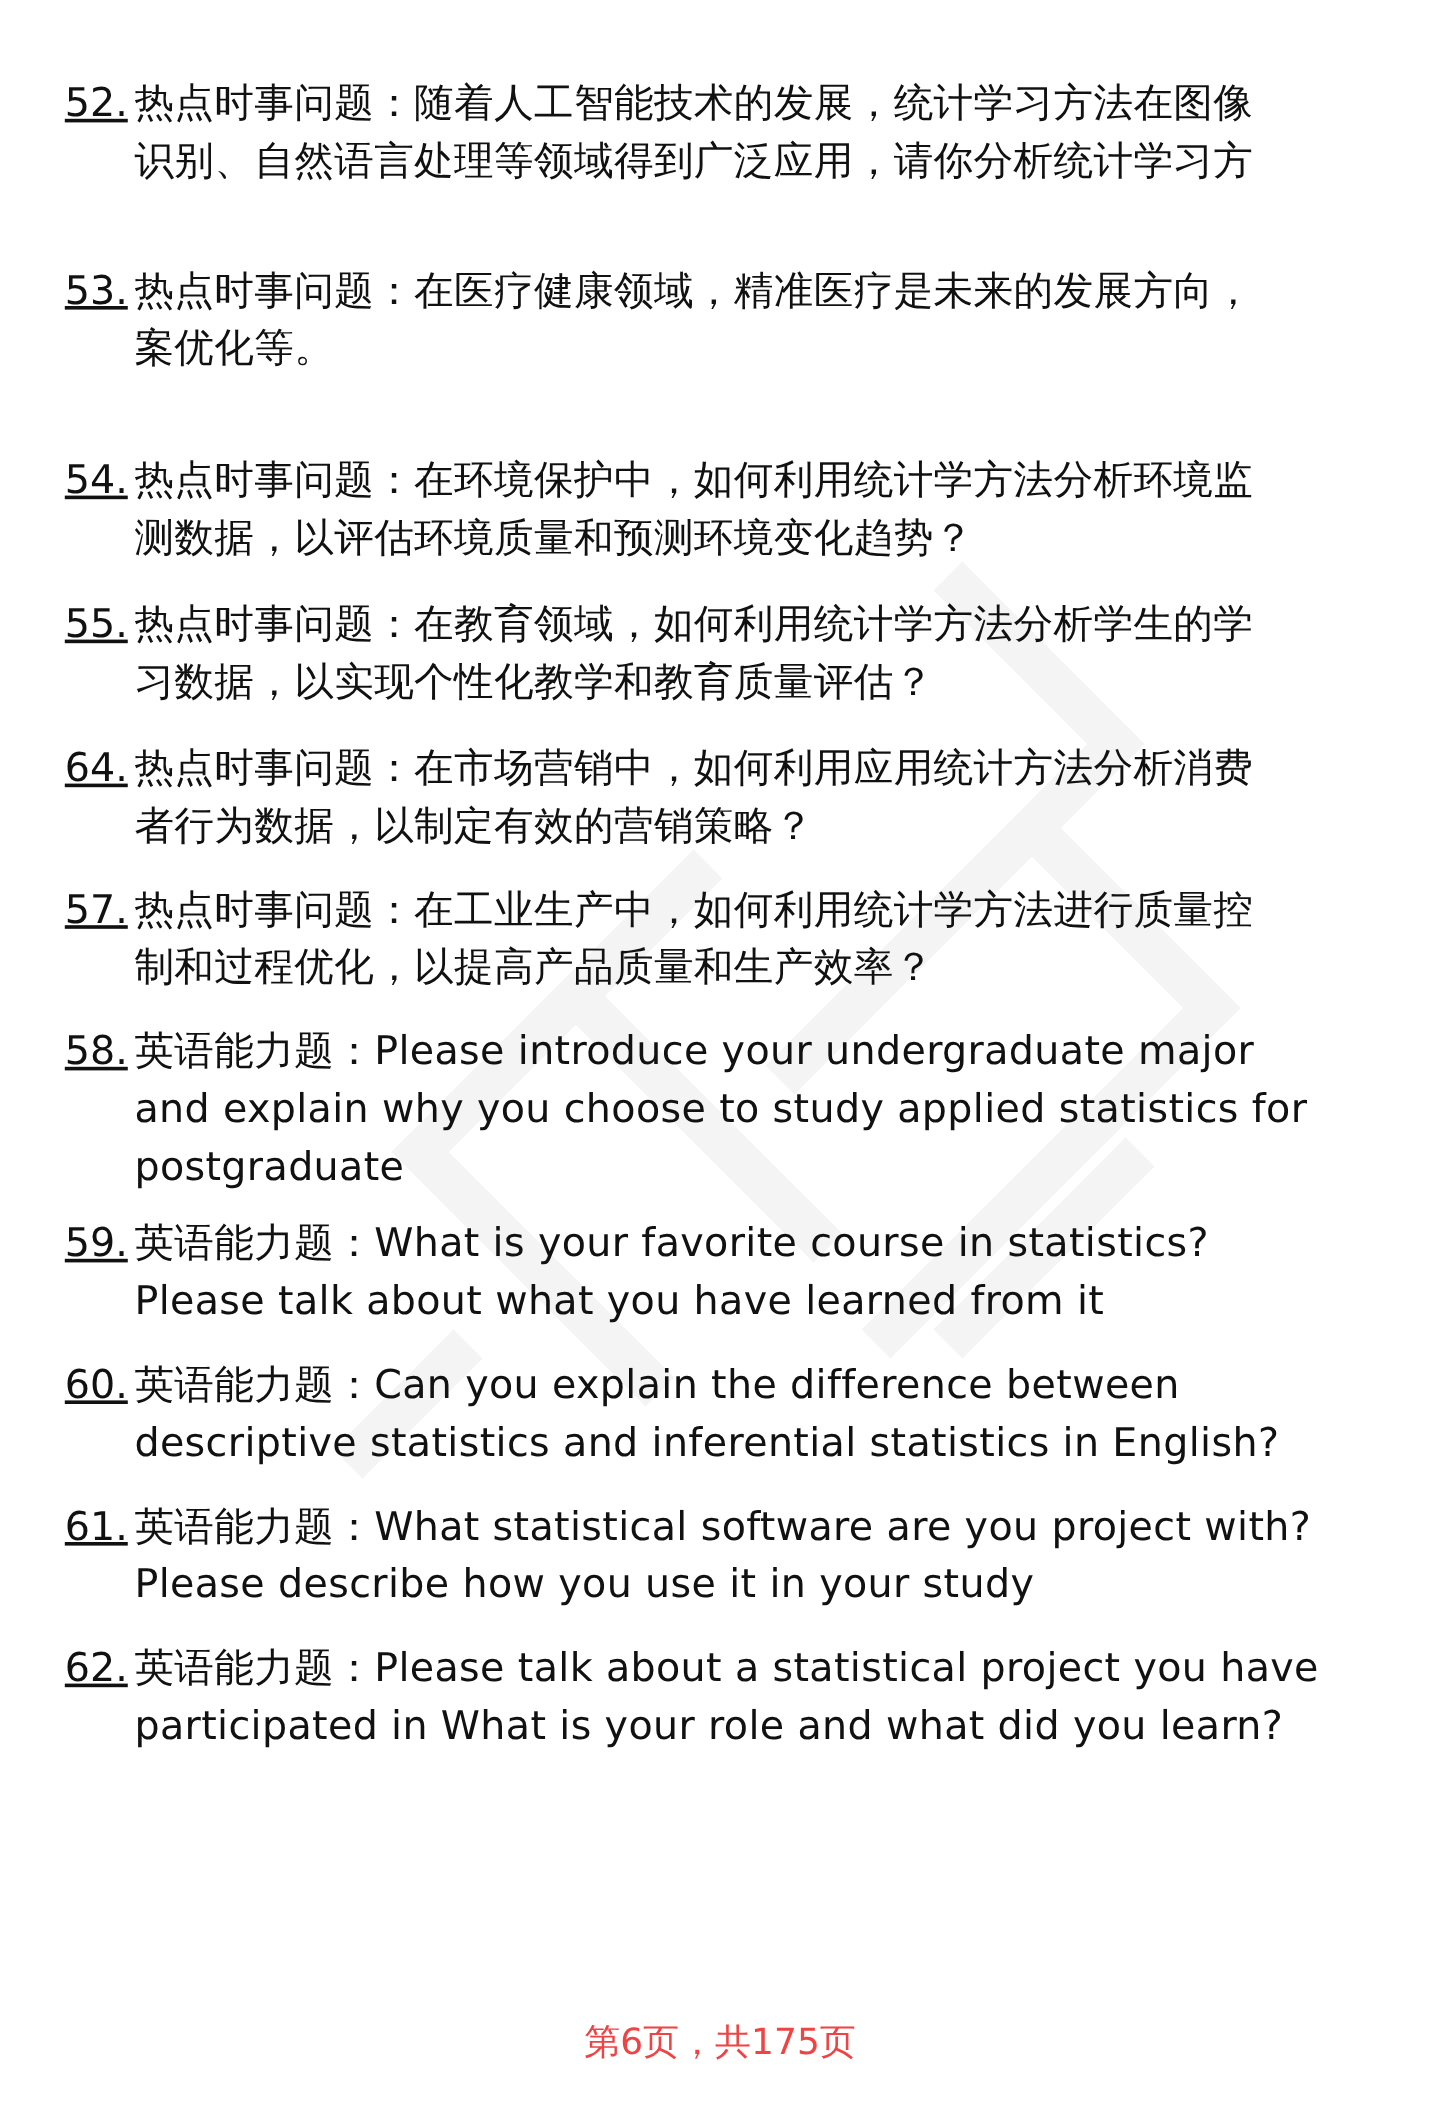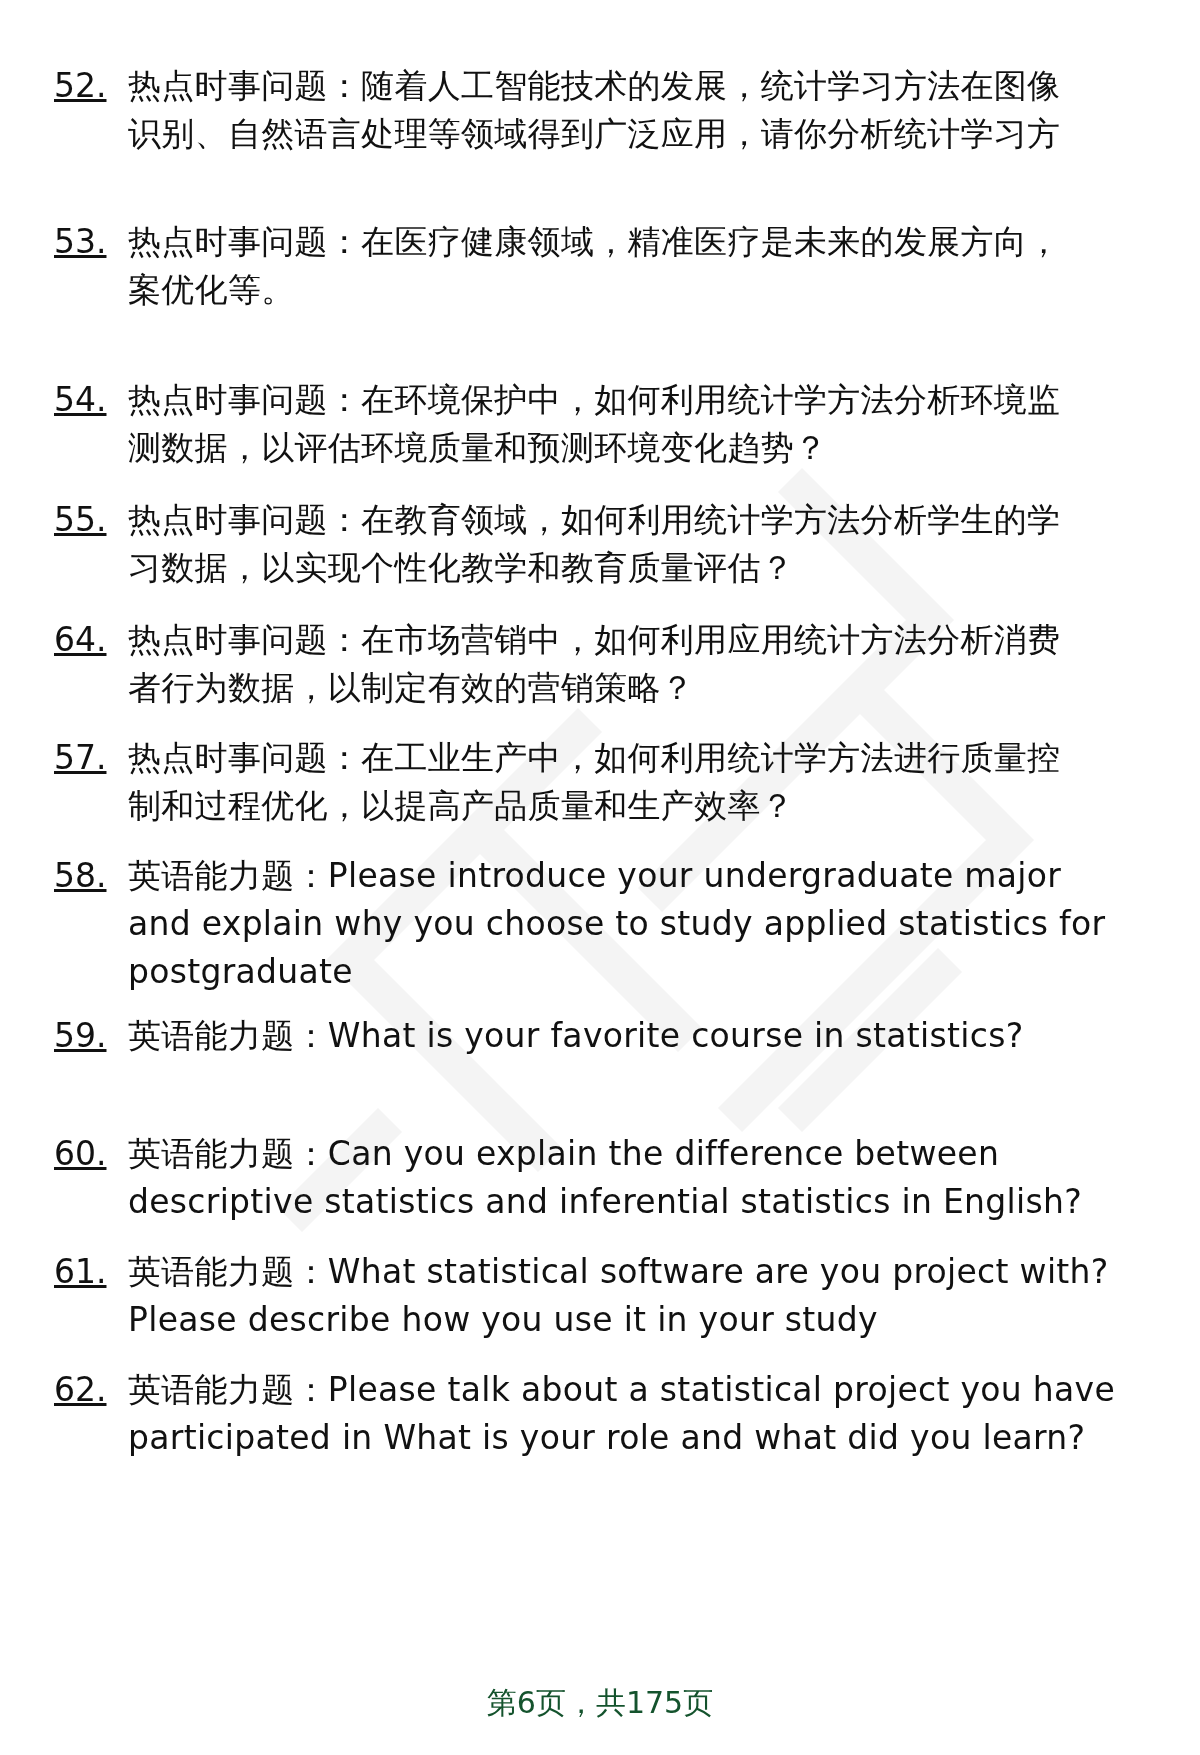--- a/index.html
+++ b/index.html
@@ -38,39 +38,39 @@
     position: absolute;
     left: 54px;
     width: 72px;
     font-size: 33px;
     line-height: 48px;
     white-space: nowrap;
     text-decoration: underline;
   }
   .q-text {
     position: absolute;
-    left: 128px;
+    left: 112px;
     width: 1025px;
     font-size: 33px;
     line-height: 48px;
     letter-spacing: 0.3px;
   }
   .q-line {
     display: block;
     white-space: nowrap;
   }
   .footer {
     position: absolute;
     top: 1683px;
     left: 0;
     width: 1200px;
     text-align: center;
     font-size: 30px;
     line-height: 40px;
-    color: #14532d;
+    color: #ef4444;
   }
 </style>
 </head>
 <body>
 
 <svg class="watermark" viewBox="0 0 900 900" xmlns="http://www.w3.org/2000/svg">
   <g fill="none" stroke="#8a8a8a" stroke-width="34" stroke-linejoin="miter">
     <path d="M560 60 L700 200 L420 480"></path>
     <path d="M640 280 L780 420 L500 700"></path>
     <path d="M360 300 L120 540 L320 740"></path>
@@ -136,20 +136,21 @@
       <span class="q-line">英语能力题：Please introduce your undergraduate major</span>
       <span class="q-line">and explain why you choose to study applied statistics for</span>
       <span class="q-line">postgraduate</span>
     </div>
   </div>
 
   <div class="question" style="top:1012px;">
     <span class="q-num">59.</span>
     <div class="q-text">
       <span class="q-line">英语能力题：What is your favorite course in statistics?</span>
+      <span class="q-line">Please talk about what you have learned from it</span>
     </div>
   </div>
 
   <div class="question" style="top:1130px;">
     <span class="q-num">60.</span>
     <div class="q-text">
       <span class="q-line">英语能力题：Can you explain the difference between</span>
       <span class="q-line">descriptive statistics and inferential statistics in English?</span>
     </div>
   </div>

